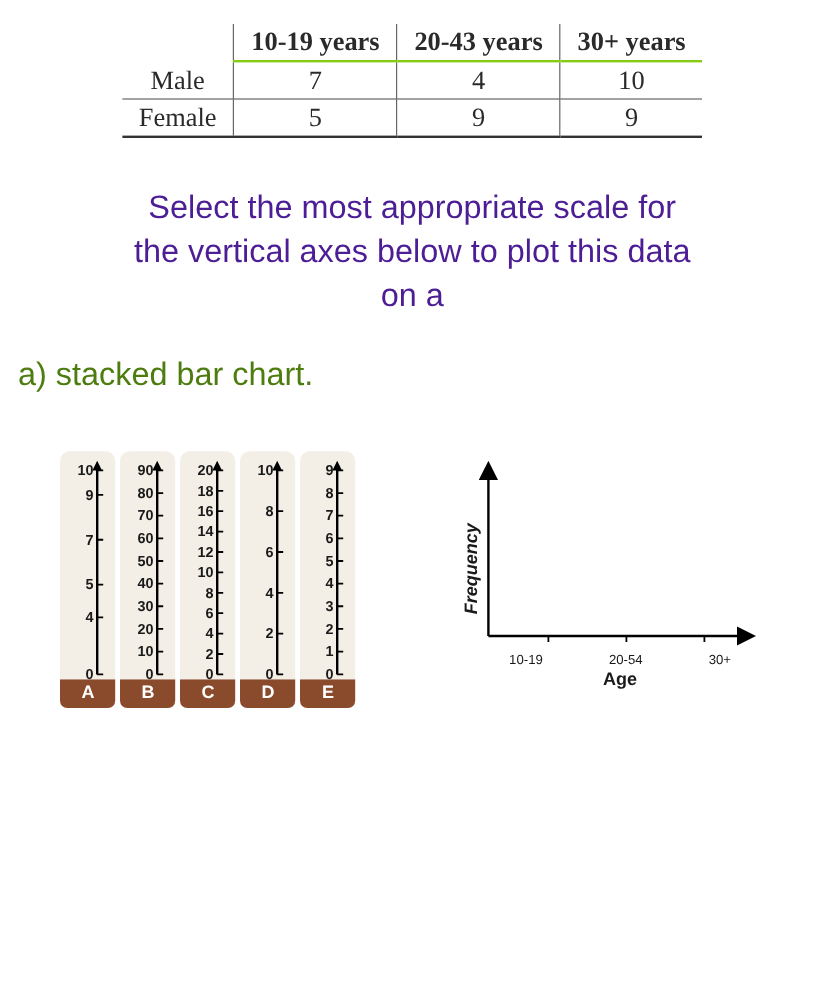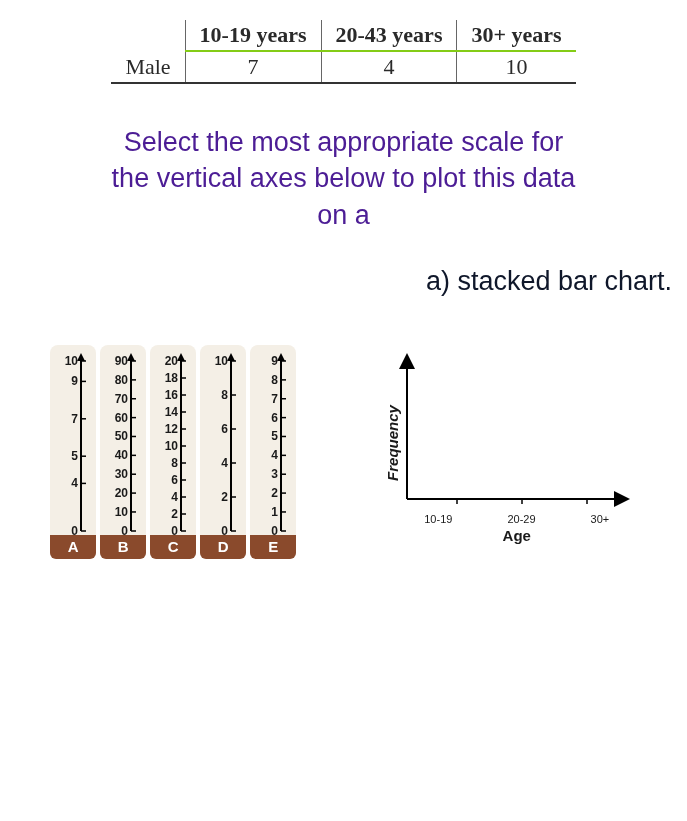--- a/index.html
+++ b/index.html
@@ -53,23 +53,23 @@
     font-family: -apple-system, "Segoe UI", Arial, sans-serif;
     text-align: center;
     font-size: 27px;
     color: #4c1d95;
     line-height: 1.35;
     margin-bottom: 30px;
     font-weight: 400;
   }
   .subparts {
     font-family: -apple-system, "Segoe UI", Arial, sans-serif;
-    text-align: right;
+    text-align: left;
     font-size: 27px;
-    color: #0f172a;
+    color: #4d7c0f;
     line-height: 1.35;
     margin-bottom: 45px;
     font-weight: 400;
   }
   
   
   .bottom-row {
     display: flex;
     align-items: flex-end;
     justify-content: space-around;
@@ -171,20 +171,26 @@
       <th>20-43 years</th>
       <th>30+ years</th>
     </tr>
   </thead>
   <tbody>
     <tr>
       <td>Male</td>
       <td>7</td>
       <td>4</td>
       <td>10</td>
+    </tr>
+    <tr>
+      <td>Female</td>
+      <td>5</td>
+      <td>9</td>
+      <td>9</td>
     </tr>
   </tbody>
 </table>
 
 <div class="question">
   <span>Select the most appropriate scale for</span><br>
   <span>the vertical axes below to plot this data</span><br>
   <span>on a</span>
 </div>
 
@@ -336,18 +342,18 @@
         </marker>
       </defs>
       <line x1="50" y1="150" x2="50" y2="12" stroke="#000" stroke-width="2" marker-end="url(#arrow2)"></line>
       <line x1="50" y1="150" x2="265" y2="150" stroke="#000" stroke-width="2" marker-end="url(#arrow2)"></line>
       <line x1="100" y1="150" x2="100" y2="155" stroke="#000" stroke-width="1.5"></line>
       <line x1="165" y1="150" x2="165" y2="155" stroke="#000" stroke-width="1.5"></line>
       <line x1="230" y1="150" x2="230" y2="155" stroke="#000" stroke-width="1.5"></line>
     </svg>
     <div class="xticks">
       <span>10-19</span>
-      <span>20-29</span>
+      <span>20-54</span>
       <span>30+</span>
     </div>
     <div class="xlabel">Age</div>
   </div>
 </div>
 
 </body></html>

